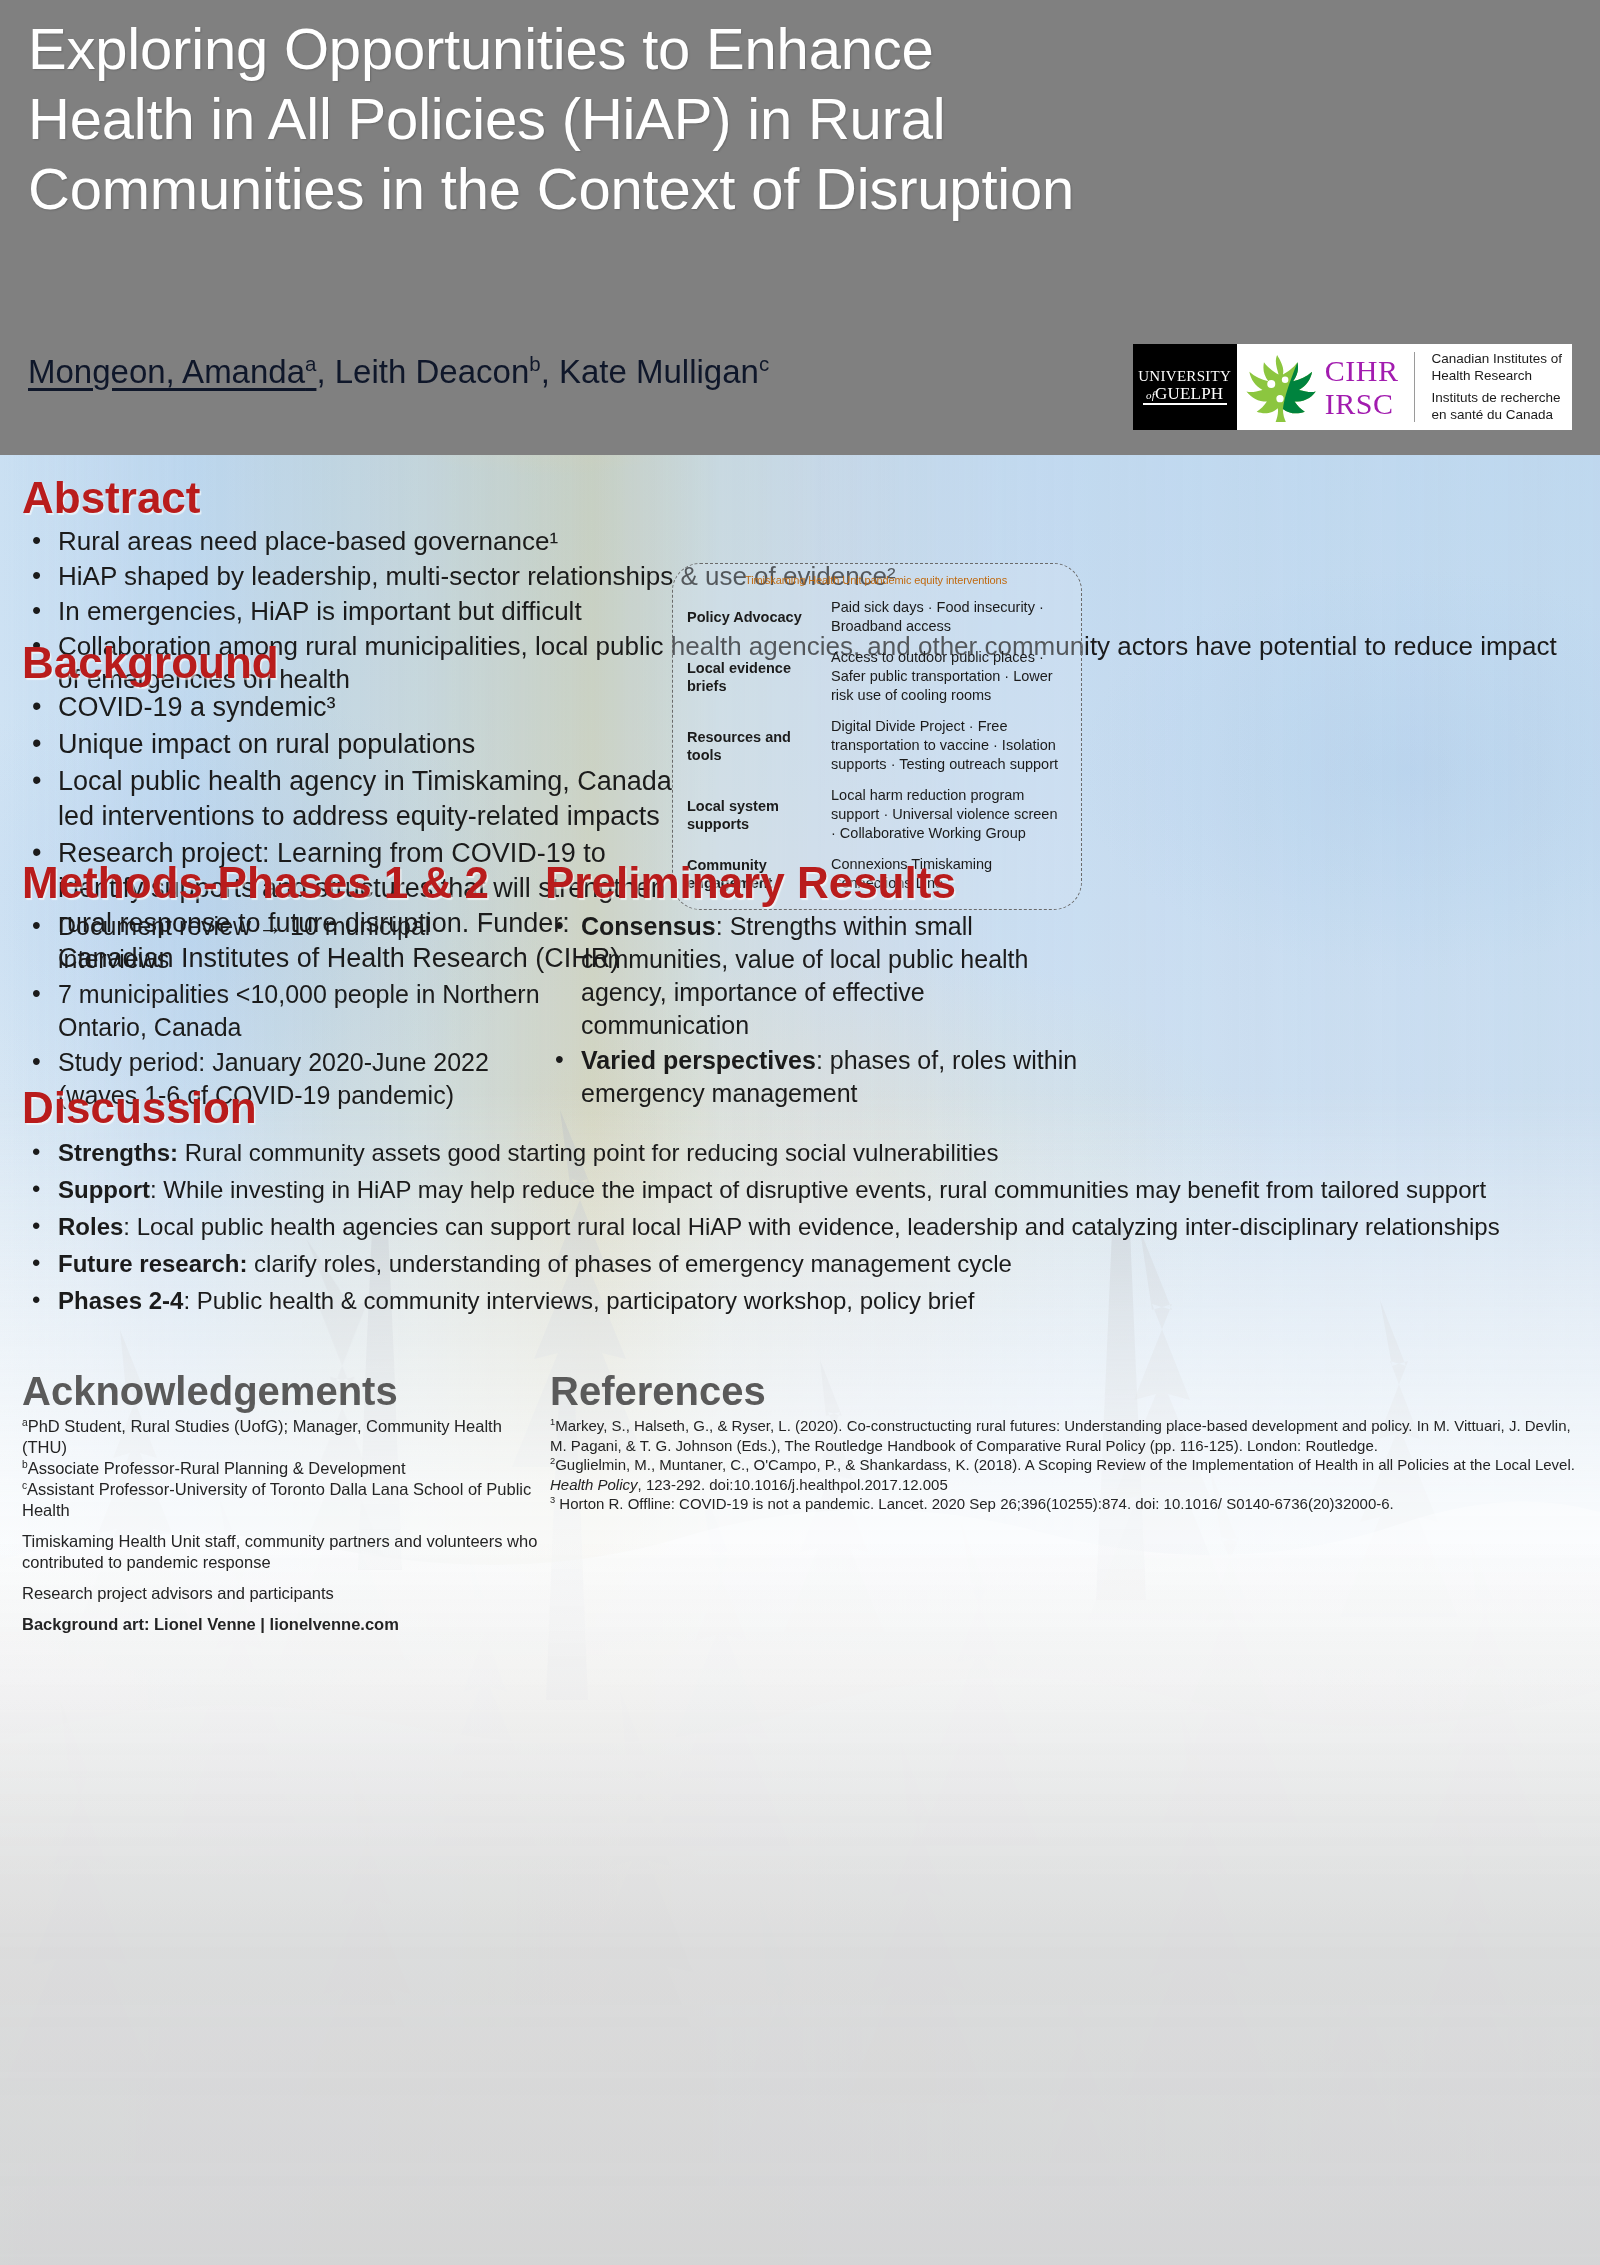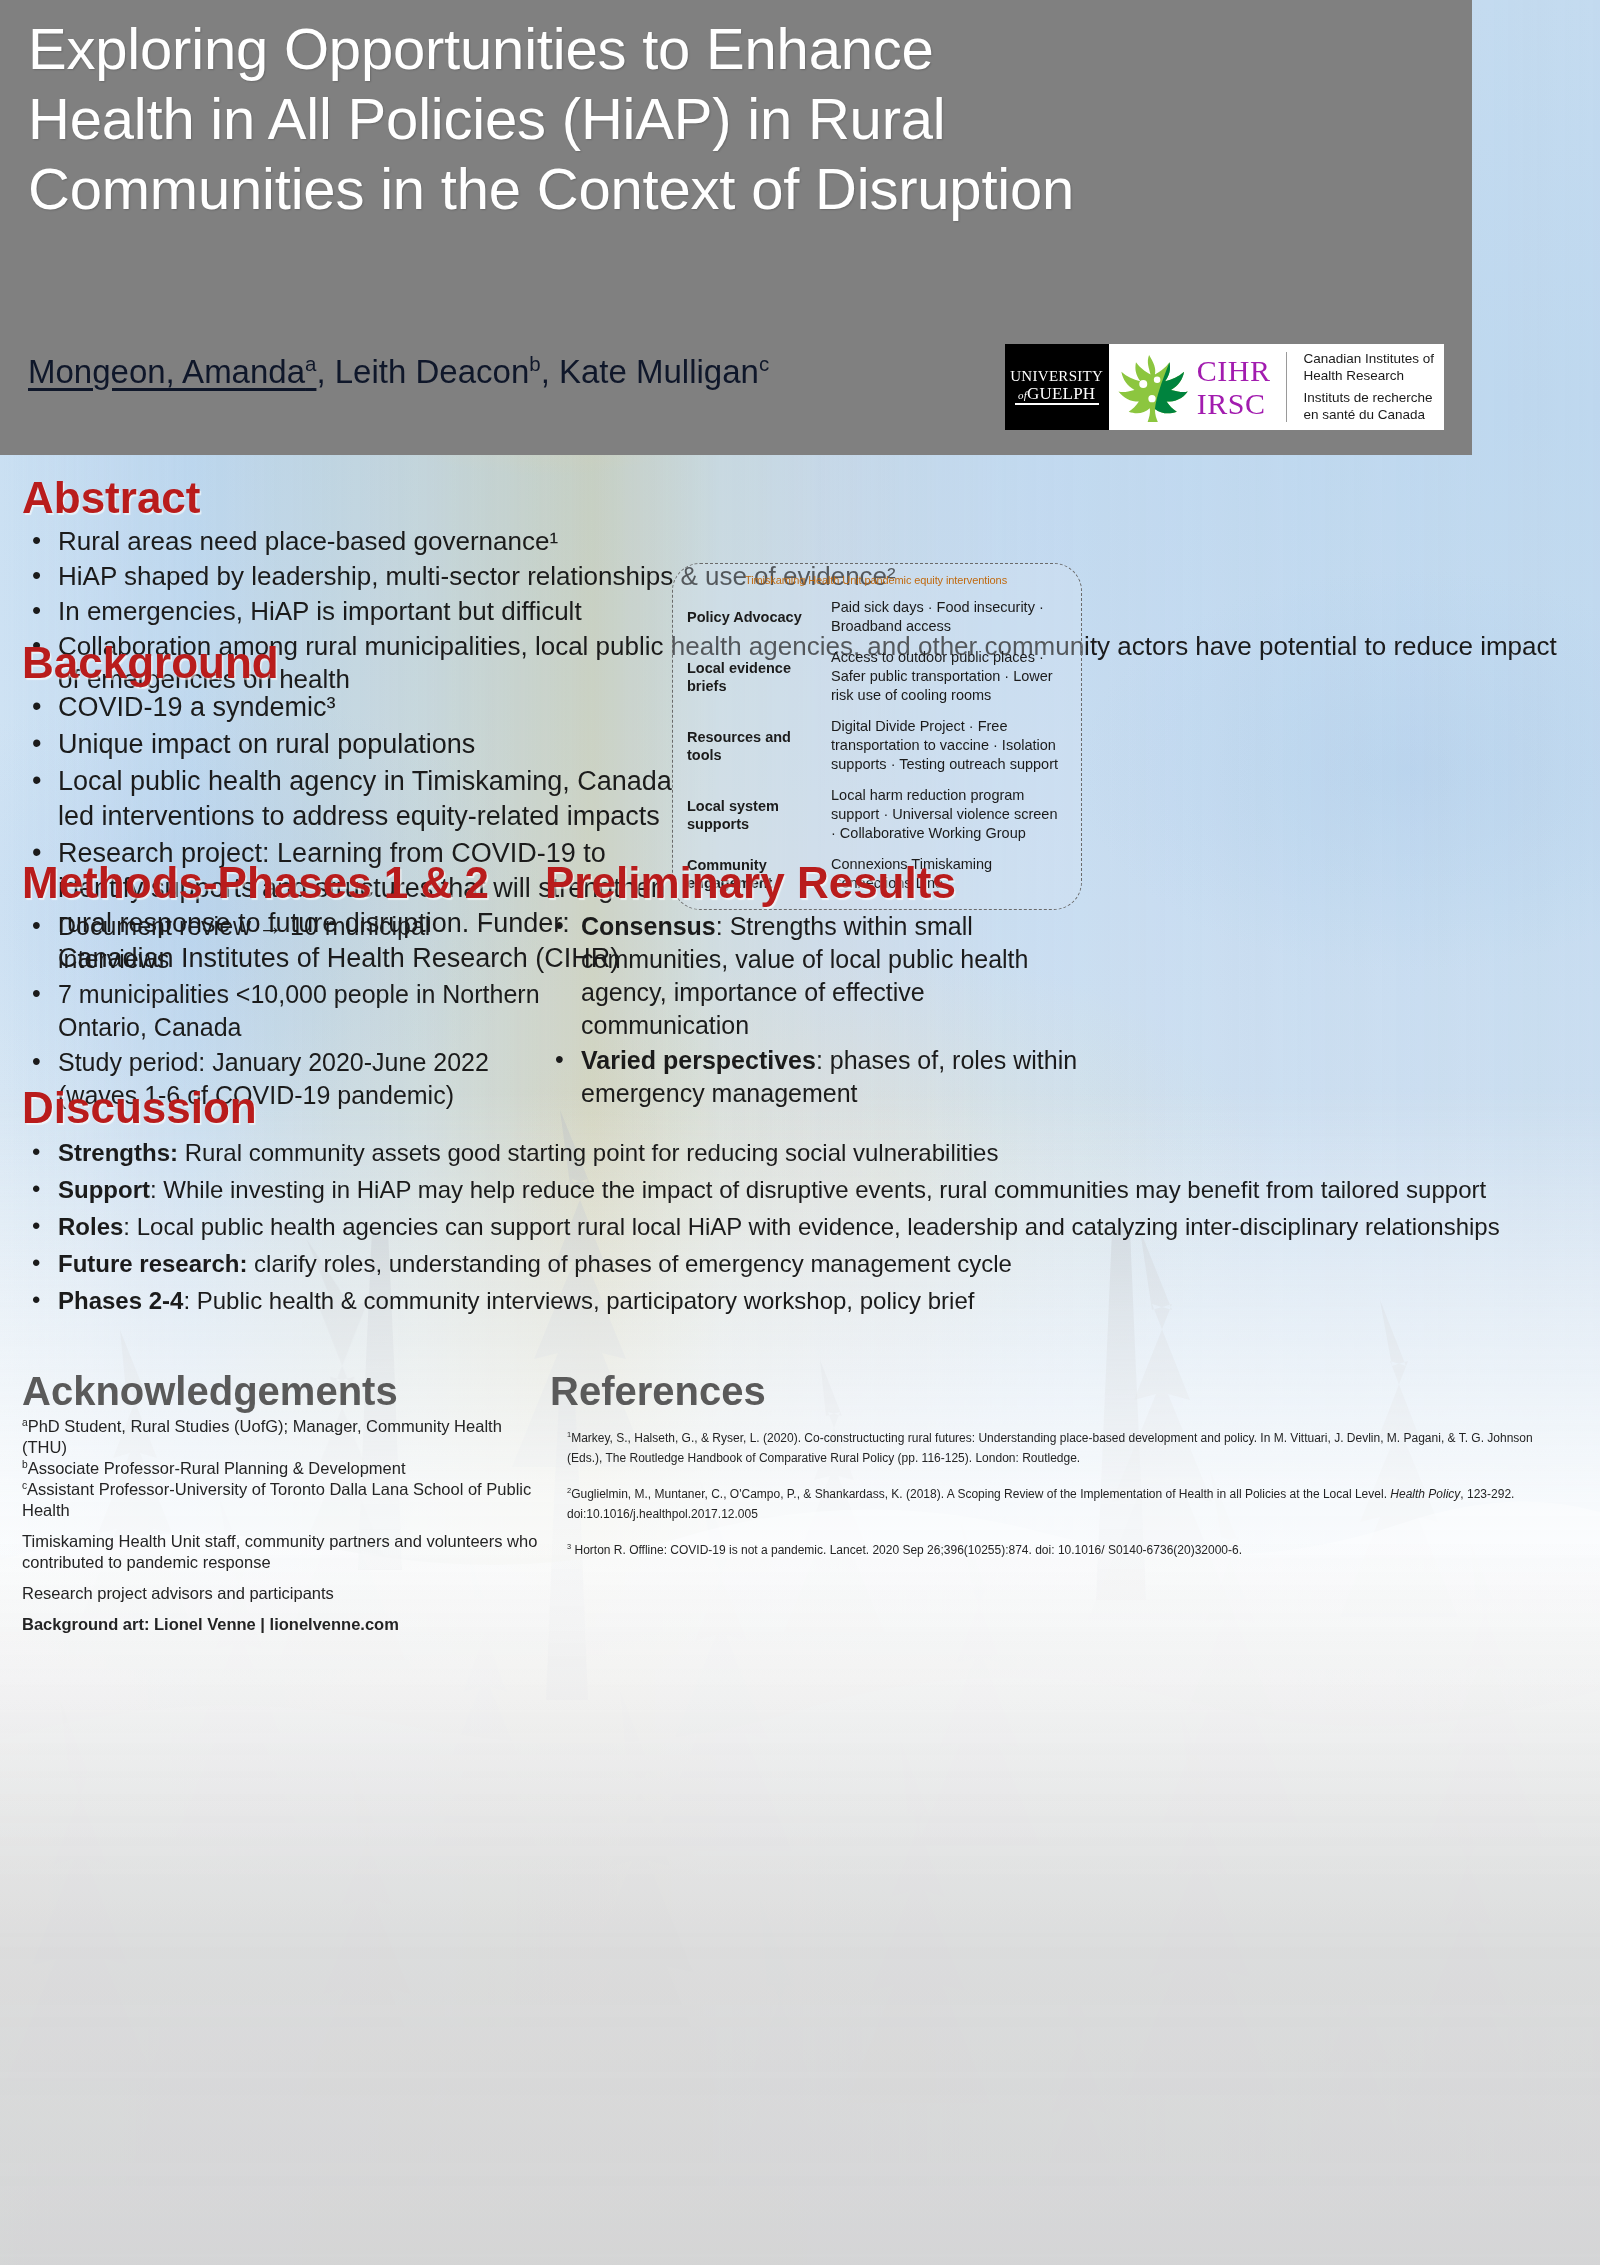--- a/index.html
+++ b/index.html
@@ -59,21 +59,21 @@
   .bg-gray-wash {
     background: linear-gradient(180deg, rgba(168,168,168,0) 68%, rgba(170,170,170,0.22) 78%, rgba(175,175,175,0.42) 86%, rgba(178,178,178,0.5) 100%);
   }
   .trees { position:absolute; inset:0; }
   .trees svg { width:100%; height:100%; display:block; }
 
   
   .header {
     position: absolute;
     left: 0; top: 0;
-    width: 1472px;
+    width: 1600px;
     height: 455px;
     background: #808080;
     box-sizing: border-box;
     padding: 8px 28px 0 28px;
   }
   .title {
     color: #ffffff;
     font-size: 58px;
     line-height: 70px;
     font-weight: 400;
@@ -215,21 +215,21 @@
   h3.sec-h-gray {
     color: #5a5a5a;
     font-weight: bold;
     font-size: 40px;
     margin: 0 0 4px 0;
     line-height: 1.05;
   }
   .ack-p { font-size: 16.5px; line-height: 21px; color: #242424; margin: 0; }
   .ack-block { margin-bottom: 10px; }
   .ack-bold { font-weight: bold; }
-  .ref-p { font-size: 12px; line-height: 19.5px; color: #242424; margin: 17px; }
+  .ref-p { font-size: 15px; line-height: 19.5px; color: #242424; margin: 0; }
   .ref-p i { font-style: italic; }
 </style>
 </head>
 <body>
 
 <div id="poster">
 
   <div class="bg-layer bg-sky"></div>
   <div class="bg-layer bg-washes"></div>
   <div class="bg-layer bg-warm"></div>

